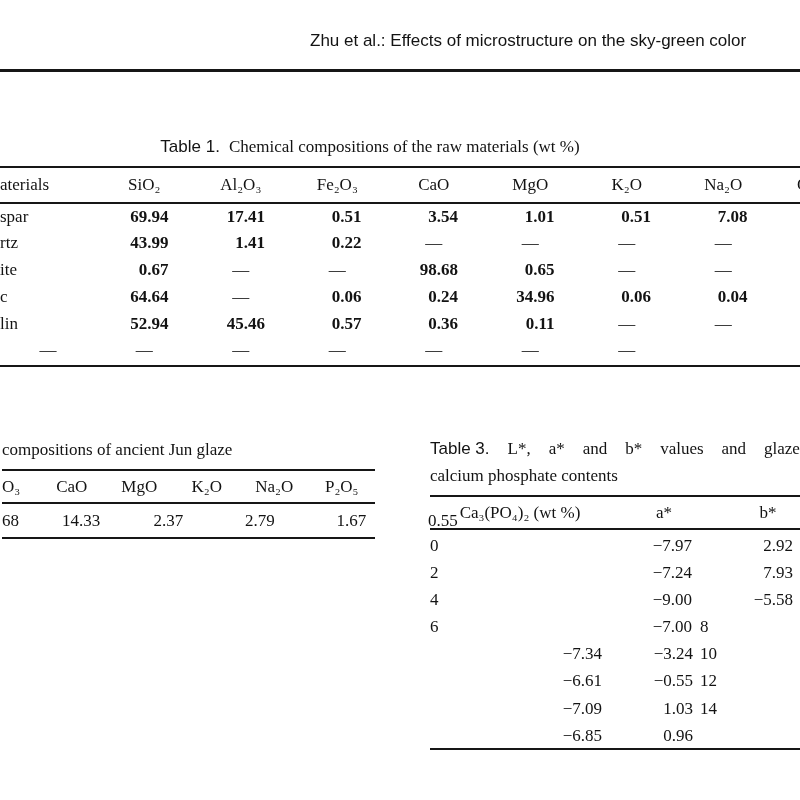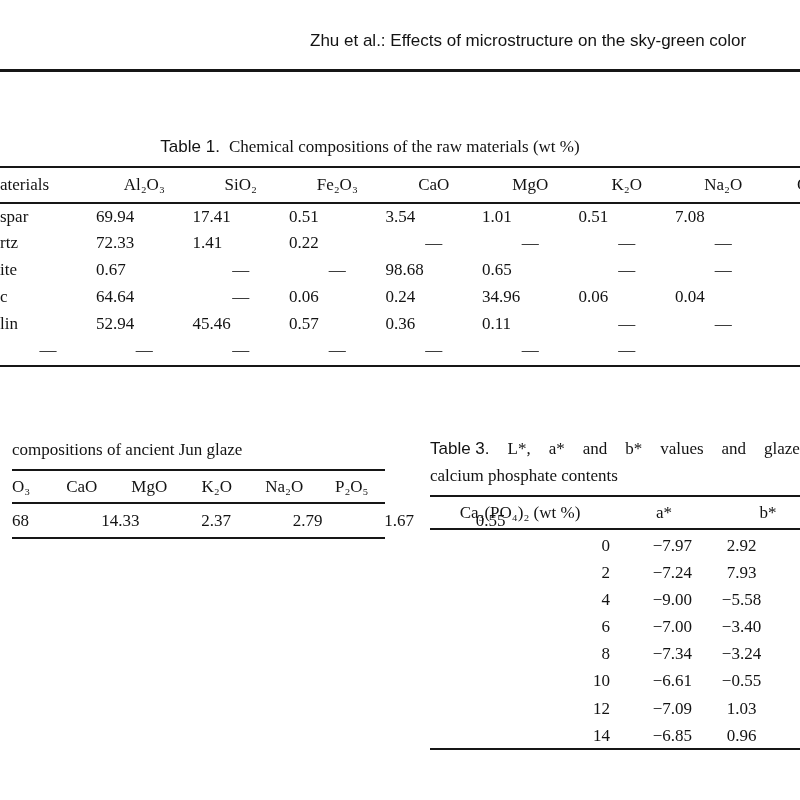--- a/index.html
+++ b/index.html
@@ -15,66 +15,66 @@
   .t1{position:absolute;left:0;top:136px;width:800px;height:235px;}
   .t1-caption{position:absolute;left:0;top:0;width:740px;text-align:center;line-height:22px;}
   .cap-label{margin-right:9px;}
   .t1-head{position:absolute;left:0;top:32px;display:grid;
            grid-template-columns:96px repeat(7,96.5px);height:34px;line-height:34px;}
   .t1-rows{position:absolute;left:0;top:67.5px;display:grid;
            grid-template-columns:96px repeat(7,96.5px);grid-auto-rows:26.8px;line-height:26.8px;}
   .c{overflow:visible;}
   .lab{text-align:left;}
   .hc{text-align:center;}
-  .num{text-align:left;padding-right:24px;}
+  .num{text-align:right;padding-right:24px;font-weight:bold;}
   .dash{text-align:center;padding-right:0;}
   .t1-clip{position:absolute;left:797px;top:32px;line-height:34px;}
 
   
-  .t2{position:absolute;left:12px;top:440px;width:374px;height:101px;}
+  .t2{position:absolute;left:2px;top:440px;width:374px;height:101px;}
   .t2-title{position:absolute;left:0;top:0;line-height:20px;white-space:nowrap;}
   .t2-head{position:absolute;left:0;top:31px;display:grid;
            grid-template-columns:36px repeat(5,67.5px);height:23px;line-height:31px;}
   .t2-row{position:absolute;left:0;top:63.5px;display:grid;
           grid-template-columns:36px repeat(5,67.5px);height:33px;line-height:33px;gap:24px;}
   .frag{text-align:left;}
-  .cen{text-align:right;}
+  .cen{text-align:left;}
 
   
   .t3{position:absolute;left:430px;top:438px;width:370px;height:315px;}
   .t3-cap1{position:absolute;left:0;top:1px;width:370px;line-height:20px;
            display:flex;justify-content:space-between;}
   .t3-cap2{position:absolute;left:0;top:28px;line-height:20px;white-space:nowrap;}
   .t3-head{position:absolute;left:0;top:59px;display:grid;
            grid-template-columns:180px 90px 100px;height:22px;line-height:31px;}
   .t3-rows{position:absolute;left:0;top:94px;display:grid;
            grid-template-columns:180px 90px 100px;grid-auto-rows:27.1px;line-height:27.1px;}
   .h-a{text-align:center;padding-left:18px;}
   .h-b{text-align:center;padding-left:36px;}
   .a-num{text-align:right;padding-right:8px;}
-  .b-num{text-align:center;padding-right:17px;}
+  .b-num{text-align:right;padding-right:7px;}
 </style>
 </head>
 <body>
 
 <div class="page">
 
   <div class="running-head sans">Zhu et al.: Effects of microstructure on the sky-green color</div>
   <div class="rule" style="left:0;top:69px;width:800px;height:3px;"></div>
 
   <div class="t1">
     <div class="t1-caption">
       <span class="sans cap-label">Table 1.</span><span>Chemical compositions of the raw materials (wt %)</span>
     </div>
     <div class="rule" style="left:0;top:30px;width:800px;height:2px;"></div>
 
     <div class="t1-head">
       <div class="c lab">aterials</div>
+      <div class="c hc">SiO₂</div>
       <div class="c hc">Al₂O₃</div>
-      <div class="c hc">SiO₂</div>
       <div class="c hc">Fe₂O₃</div>
       <div class="c hc">CaO</div>
       <div class="c hc">MgO</div>
       <div class="c hc">K₂O</div>
       <div class="c hc">Na₂O</div>
     </div>
     <div class="t1-clip">O</div>
 
     <div class="rule" style="left:0;top:66px;width:800px;height:1.5px;"></div>
 
@@ -82,21 +82,21 @@
       <div class="c lab">spar</div>
       <div class="c num">69.94</div>
       <div class="c num">17.41</div>
       <div class="c num">0.51</div>
       <div class="c num">3.54</div>
       <div class="c num">1.01</div>
       <div class="c num">0.51</div>
       <div class="c num">7.08</div>
 
       <div class="c lab">rtz</div>
-      <div class="c num">72.33</div>
+      <div class="c num">43.99</div>
       <div class="c num">1.41</div>
       <div class="c num">0.22</div>
       <div class="c dash">—</div>
       <div class="c dash">—</div>
       <div class="c dash">—</div>
       <div class="c dash">—</div>
 
       <div class="c lab">ite</div>
       <div class="c num">0.67</div>
       <div class="c dash">—</div>
@@ -194,21 +194,20 @@
       <div class="c cen">2</div>
       <div class="c a-num">−7.24</div>
       <div class="c b-num">7.93</div>
 
       <div class="c cen">4</div>
       <div class="c a-num">−9.00</div>
       <div class="c b-num">−5.58</div>
 
       <div class="c cen">6</div>
       <div class="c a-num">−7.00</div>
-      <div class="c b-num">−3.40</div>
 
       <div class="c cen">8</div>
       <div class="c a-num">−7.34</div>
       <div class="c b-num">−3.24</div>
 
       <div class="c cen">10</div>
       <div class="c a-num">−6.61</div>
       <div class="c b-num">−0.55</div>
 
       <div class="c cen">12</div>

